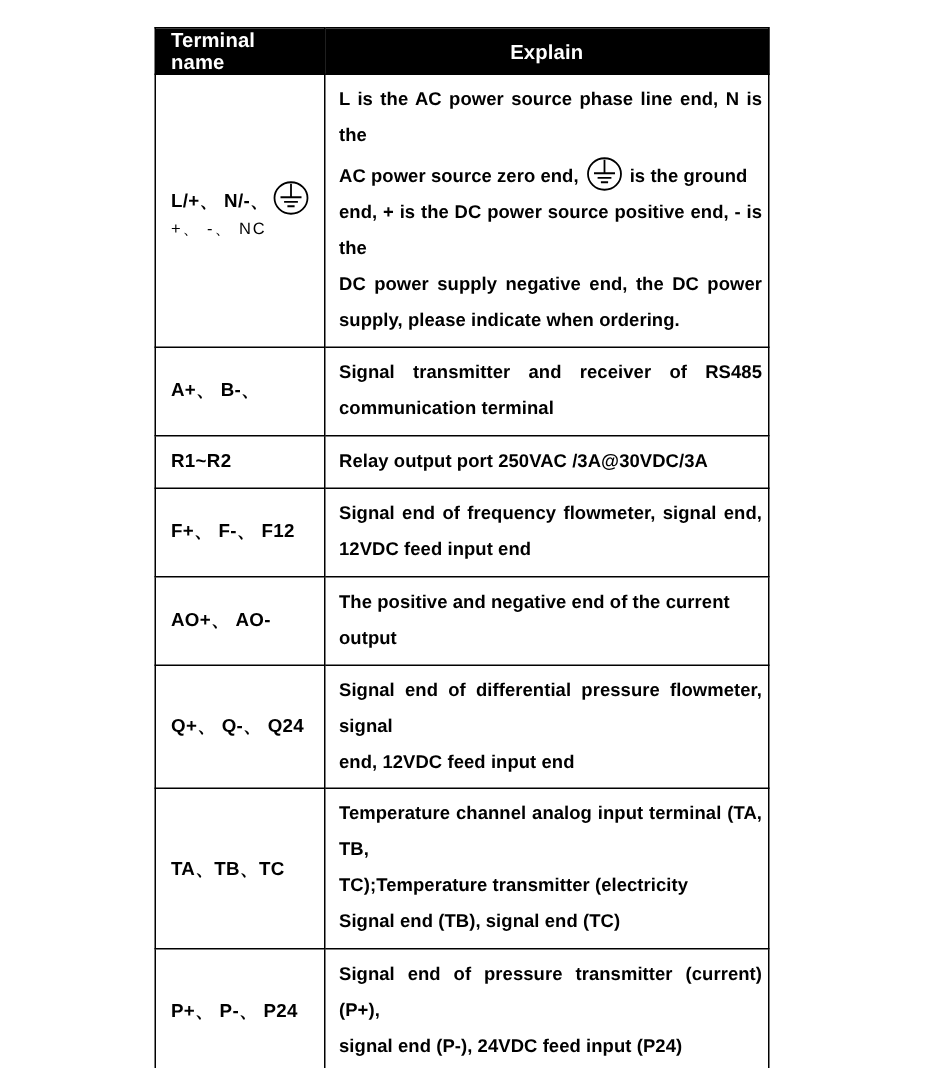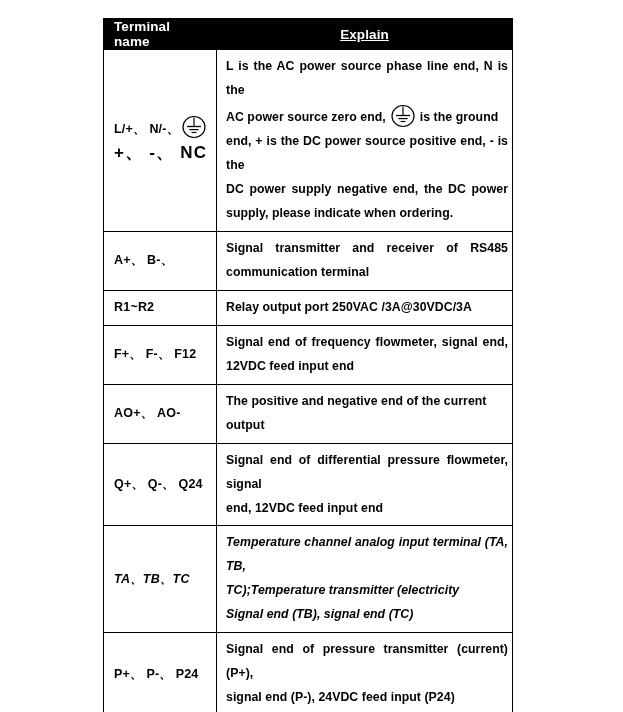--- a/index.html
+++ b/index.html
@@ -53,38 +53,37 @@
     letter-spacing: 0.1px;
     height: 30px;
     padding: 0 10px;
   }
   th.th-name {
     text-align: left;
     width: 113px;
   }
   th.th-explain {
     text-align: center;
-    text-decoration: underline;
   }
 
   td.term {
     width: 113px;
     font-size: 12.5px;
     font-weight: bold;
     padding: 4px 6px 4px 10px;
     line-height: 1.55;
     letter-spacing: 0.2px;
   }
   td.term .term-line {
     display: block;
     white-space: nowrap;
   }
   td.term .t-big {
-    font-size: 17px;
-    font-weight: bold;
+    font-size: 11px;
+    font-weight: normal;
     letter-spacing: 1.2px;
   }
 
   td.explain {
     font-size: 12.3px;
     font-weight: bold;
     padding: 5px 4px 5px 9px;
     line-height: 1.95;
     letter-spacing: 0.05px;
   }
@@ -96,21 +95,21 @@
     text-align-last: justify;
   }
 
   
   tr.r-power td { height: 145px; }
   tr.r-rs485 td { height: 52px; }
   tr.r-relay td { height: 27px; }
   tr.r-freq td  { height: 52px; }
   tr.r-ao td    { height: 43px; }
   tr.r-q td     { height: 53px; }
-  tr.r-t td     { height: 62px; font-style: italic; }
+  tr.r-t td     { height: 62px; }
   tr.r-p td     { height: 58px; }
 
   
   .gnd {
     display: inline-block;
     vertical-align: -7px;
     width: 26px;
     height: 26px;
     margin: 0 2px;
   }

